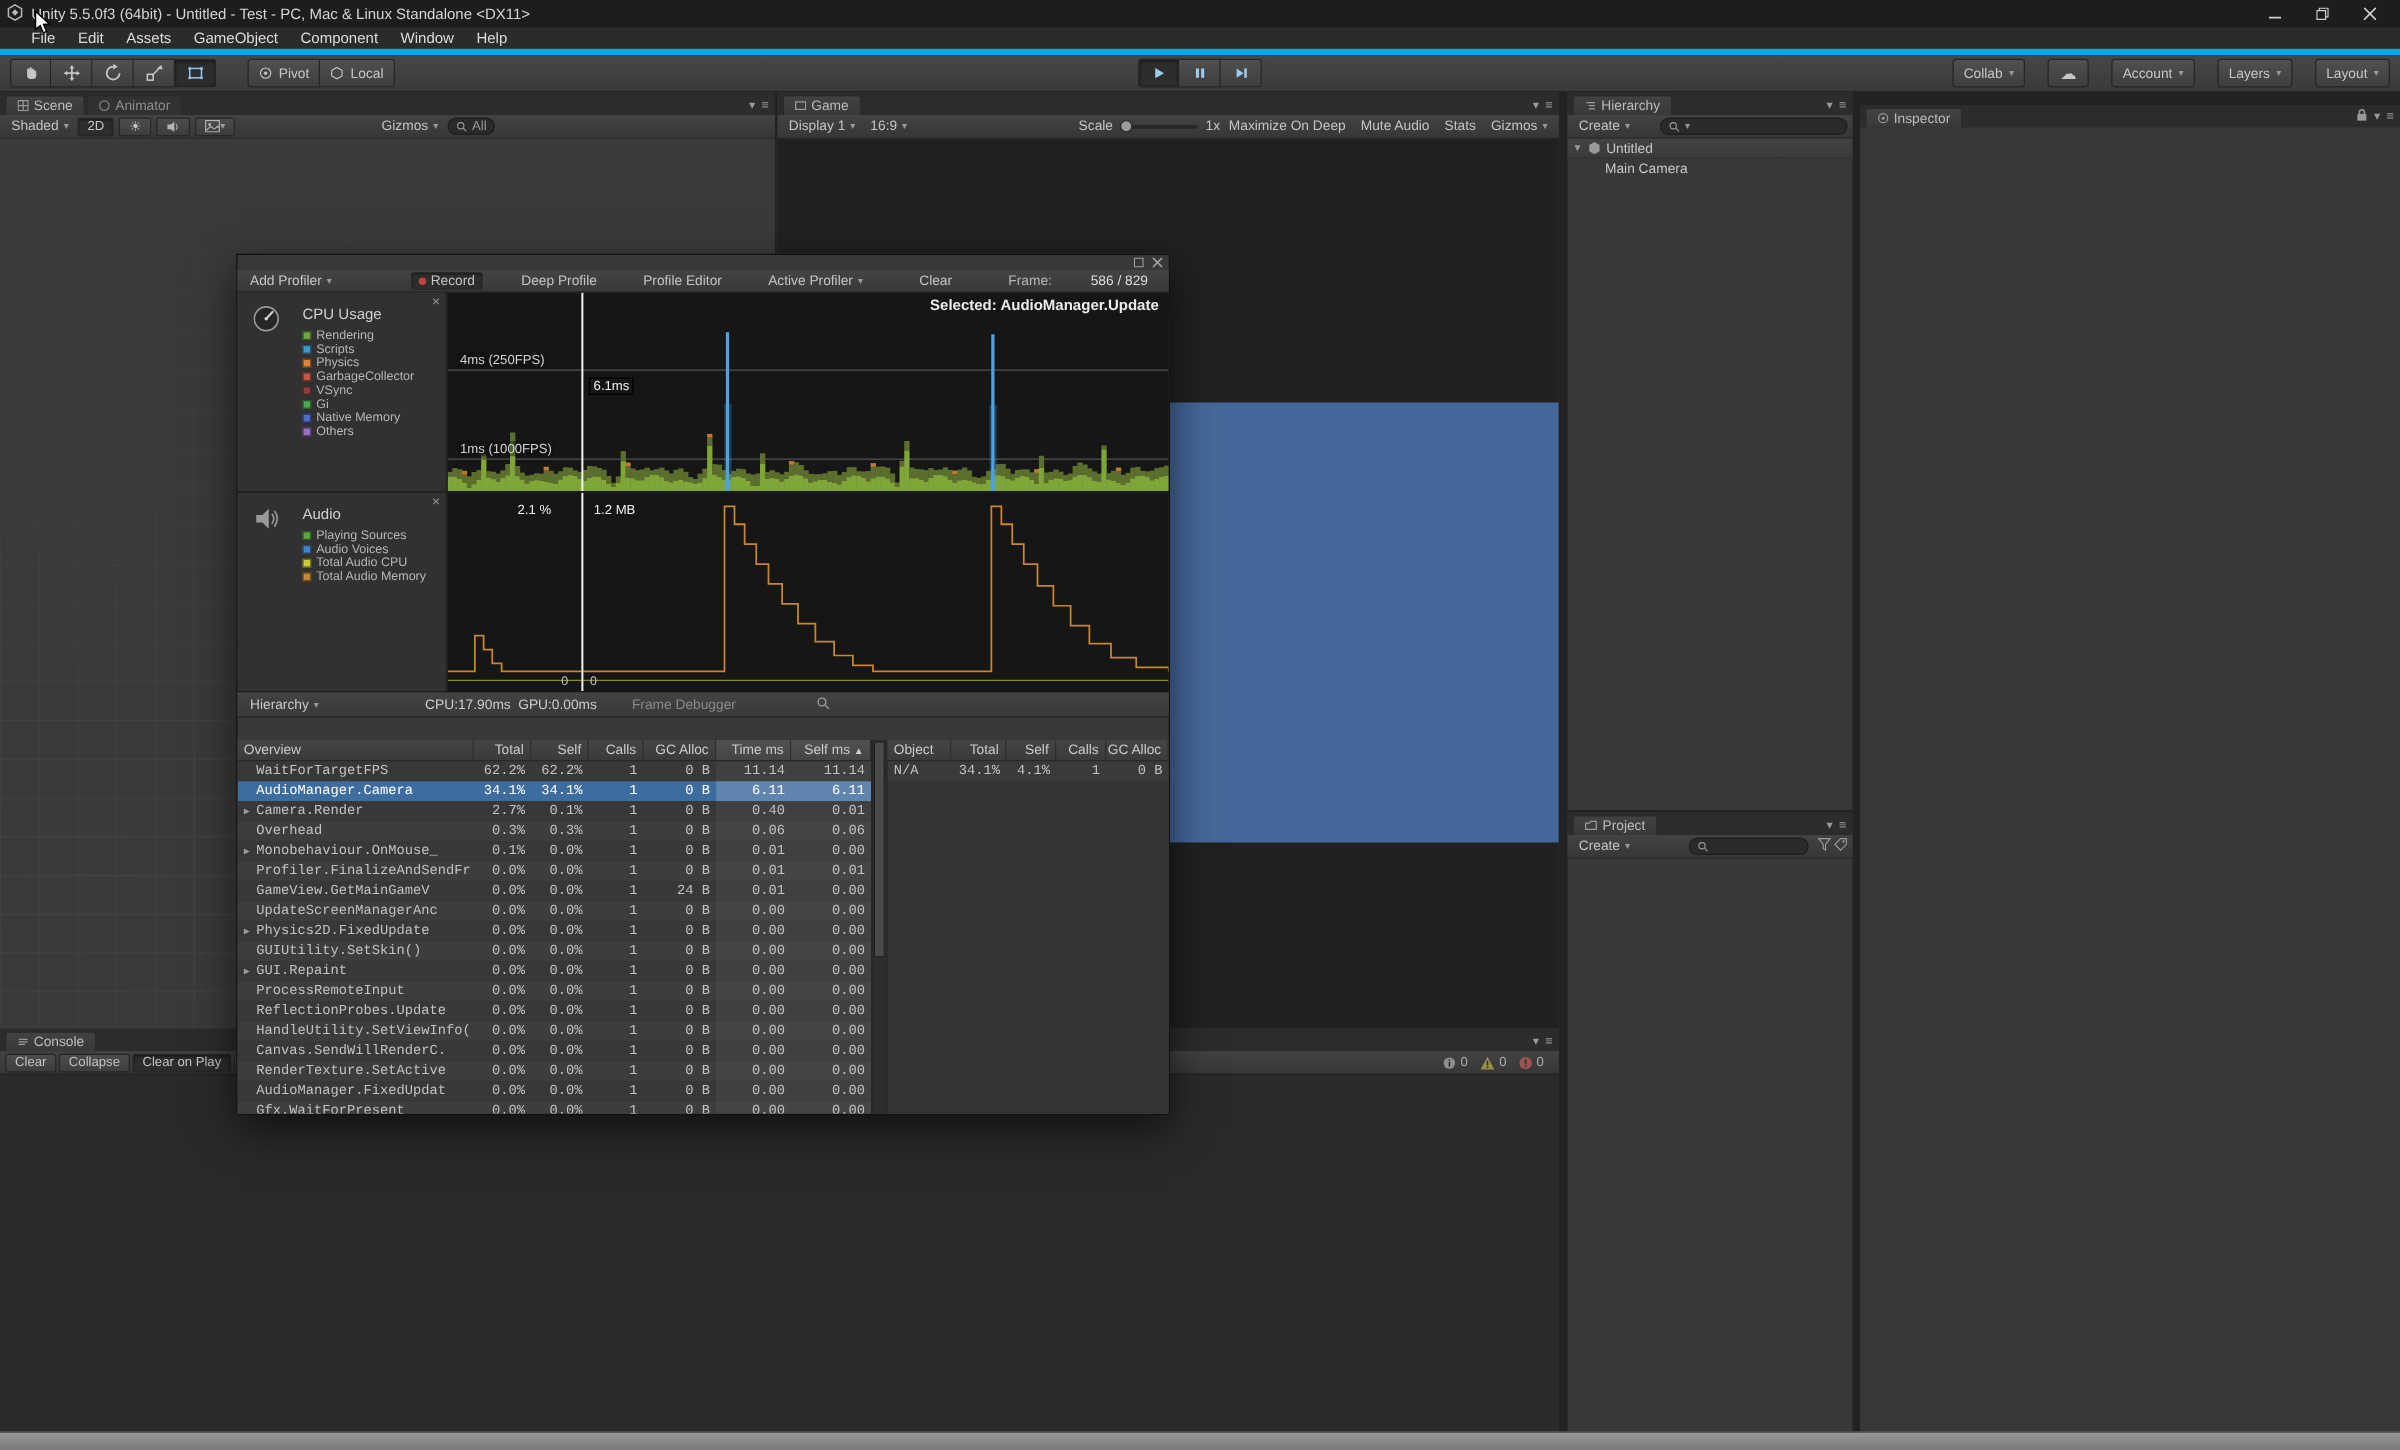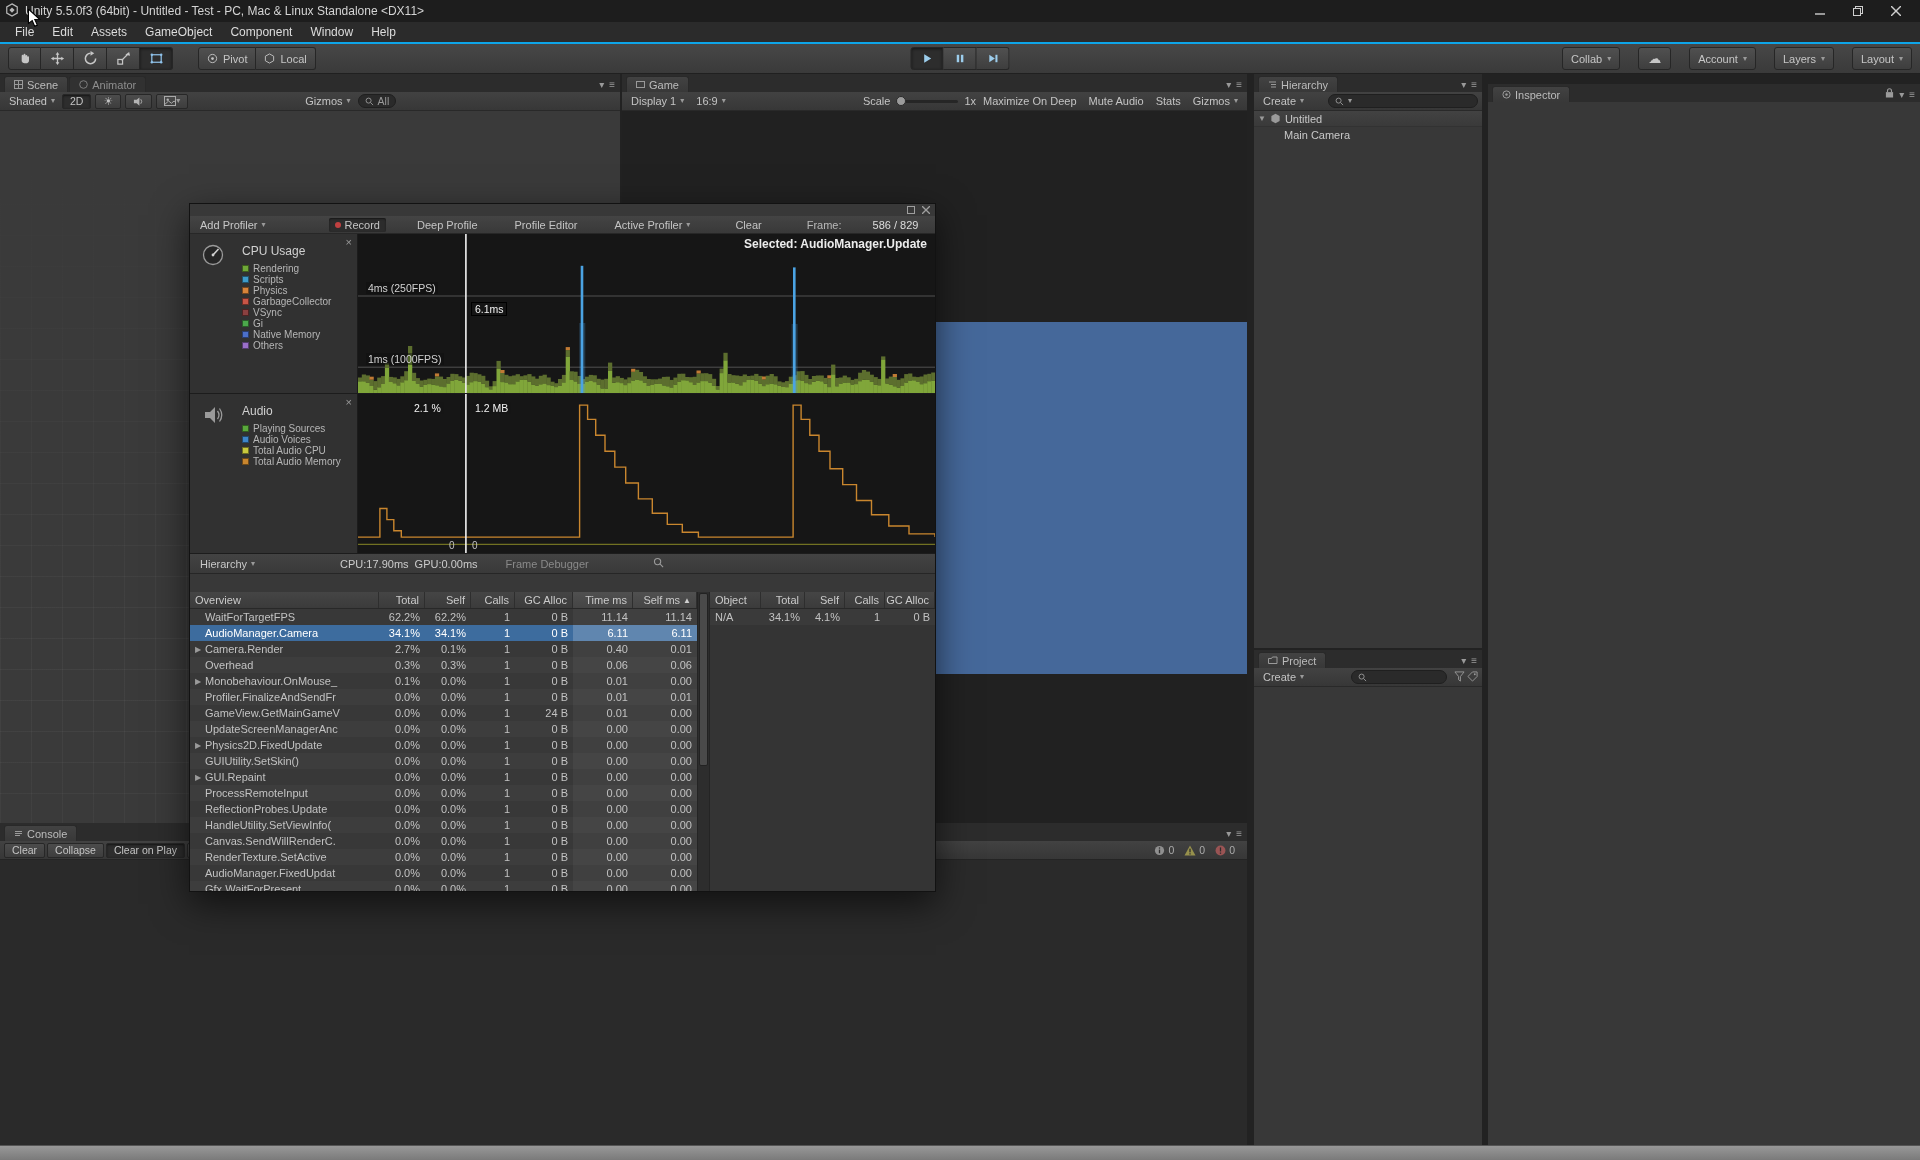--- a/index.html
+++ b/index.html
@@ -8,21 +8,21 @@
   #root{position:absolute;left:0;top:0;width:1920px;height:1160px;background:#222222;color:#c8c8c8;font-size:12px;}
 
   
   #titlebar{position:absolute;left:0;top:0;width:1920px;height:22px;background:#1d1d1d;display:flex;align-items:center;gap:6px;padding:0 5px;}
   #titlebar .title{font-size:12px;color:#d4d4d4;white-space:nowrap;}
   .win-ctrls{margin-left:auto;display:flex;}
   .win-btn{width:38px;height:22px;display:flex;align-items:center;justify-content:center;}
   #mouse-cursor{position:absolute;left:27px;top:9px;z-index:200;}
 
   
-  #menubar{position:absolute;left:0;top:22px;width:1920px;height:22px;background:#2b2b2b;border-bottom:2px solid #0ea5e9;display:flex;align-items:center;padding:0 6px;}
+  #menubar{position:absolute;left:0;top:22px;width:1920px;height:22px;background:#2b2b2b;border-bottom:5px solid #0ea5e9;display:flex;align-items:center;padding:0 16px;}
   .menu-item{padding:0 9px;font-size:12px;color:#dcdcdc;line-height:21px;}
 
   
   #maintoolbar{position:absolute;left:0;top:44px;width:1920px;height:30px;background:linear-gradient(#474747,#3a3a3a);border-bottom:1px solid #202020;display:flex;align-items:center;padding:0 8px;}
   .seg{display:flex;}
   .tbtn{height:23px;min-width:33px;display:flex;align-items:center;justify-content:center;gap:5px;background:linear-gradient(#505050,#3e3e3e);border:1px solid #262626;border-left-width:0;color:#c6c6c6;font-size:11px;padding:0 8px;white-space:nowrap;}
   .seg .tbtn:first-child{border-left-width:1px;border-radius:3px 0 0 3px;}
   .seg .tbtn:last-child{border-radius:0 3px 3px 0;}
   .tbtn.single{border-left-width:1px;border-radius:3px;}
   .tbtn.pressed{background:#2d2d2d;box-shadow:inset 0 1px 3px rgba(0,0,0,.55);}
@@ -101,21 +101,21 @@
   .pf-stat{color:#cccccc;}
   .pf-dim{color:#8a8a8a;text-align:right;}
   #pf-bottom{position:absolute;left:0;top:388px;right:0;bottom:0;display:flex;background:#333333;}
   #pf-table{width:507px;display:flex;flex-direction:column;overflow:hidden;}
   .pf-thead{display:flex;height:17px;background:linear-gradient(#454545,#3b3b3b);border-bottom:1px solid #282828;font-size:11px;color:#cacaca;flex:none;}
   .pf-th{display:flex;align-items:center;padding:0 5px;border-right:1px solid #2e2e2e;overflow:hidden;white-space:nowrap;}
   .pf-th.num{justify-content:flex-end;}
   .pf-th.sorted{background:linear-gradient(#505050,#454545);}
   .sort-arrow{font-size:8px;margin-left:3px;color:#cfcfcf;}
   #pf-tbody,#pf-dbody{flex:1;overflow:hidden;}
-  .pf-row{display:flex;height:16px;align-items:center;font-size:11px;color:#c2c2c2;background:#383838;}
+  .pf-row{display:flex;height:16px;align-items:center;font-size:11px;color:#c2c2c2;background:#383838;font-family:Liberation Mono, monospace;}
   .pf-row.alt{background:#3d3d3d;}
   .pf-row.selected{color:#ffffff;}
   .pf-cell{padding:0 5px;overflow:hidden;white-space:nowrap;height:16px;display:flex;align-items:center;}
   .pf-cell.num{justify-content:flex-end;}
   .col-name{flex:1;}
   .col-total{width:46px;flex:none;}
   .col-self{width:46px;flex:none;}
   .col-calls{width:44px;flex:none;}
   .col-gc{width:58px;flex:none;}
   .col-time{width:60px;flex:none;}

